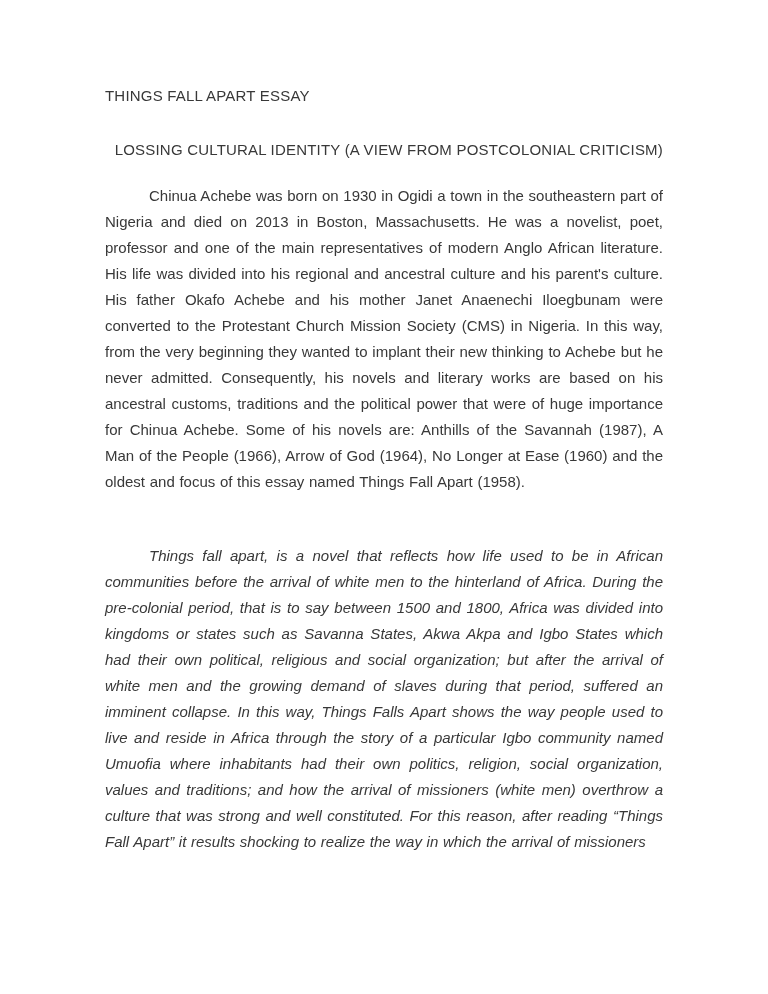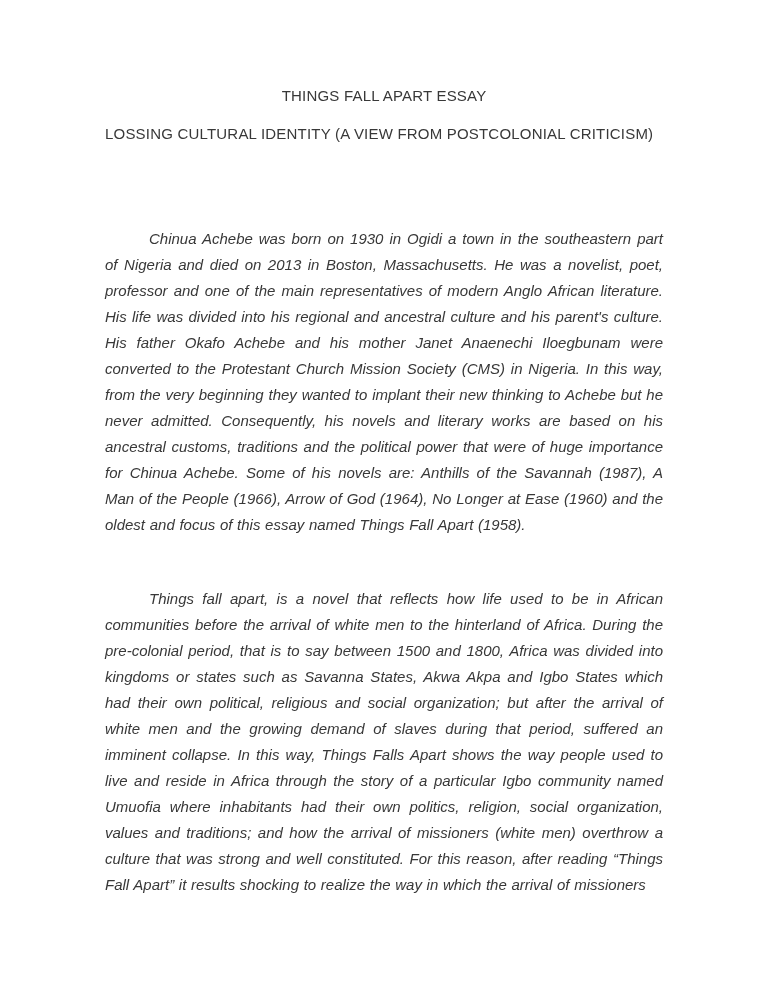--- a/index.html
+++ b/index.html
@@ -14,34 +14,33 @@
     background: #ffffff;
     box-sizing: border-box;
     padding: 83px 105px 0 105px;
     font-family: "Liberation Sans", "DejaVu Sans", sans-serif;
     font-size: 15px;
     line-height: 26px;
     color: #383838;
     overflow: hidden;
   }
   .doc-title {
-    text-align: center;
     letter-spacing: 0.2px;
   }
   .doc-subtitle {
-    text-align: left;
-    margin-top: 12px;
+    text-align: right;
+    margin-top: 28px;
     letter-spacing: 0.2px;
   }
   .para {
     text-align: justify;
     text-indent: 44px;
     word-spacing: 0.5px;
   }
-  .para-1 { margin-top: 79px; font-style: italic; }
+  .para-1 { margin-top: 20px; }
   .para-2 { margin-top: 48px; font-style: italic; }
 </style>
 </head>
 <body>
 
 <div class="page">
   <div class="doc-title">THINGS FALL APART ESSAY</div>
 
   <div class="doc-subtitle">LOSSING CULTURAL IDENTITY (A VIEW FROM POSTCOLONIAL CRITICISM)</div>
 

